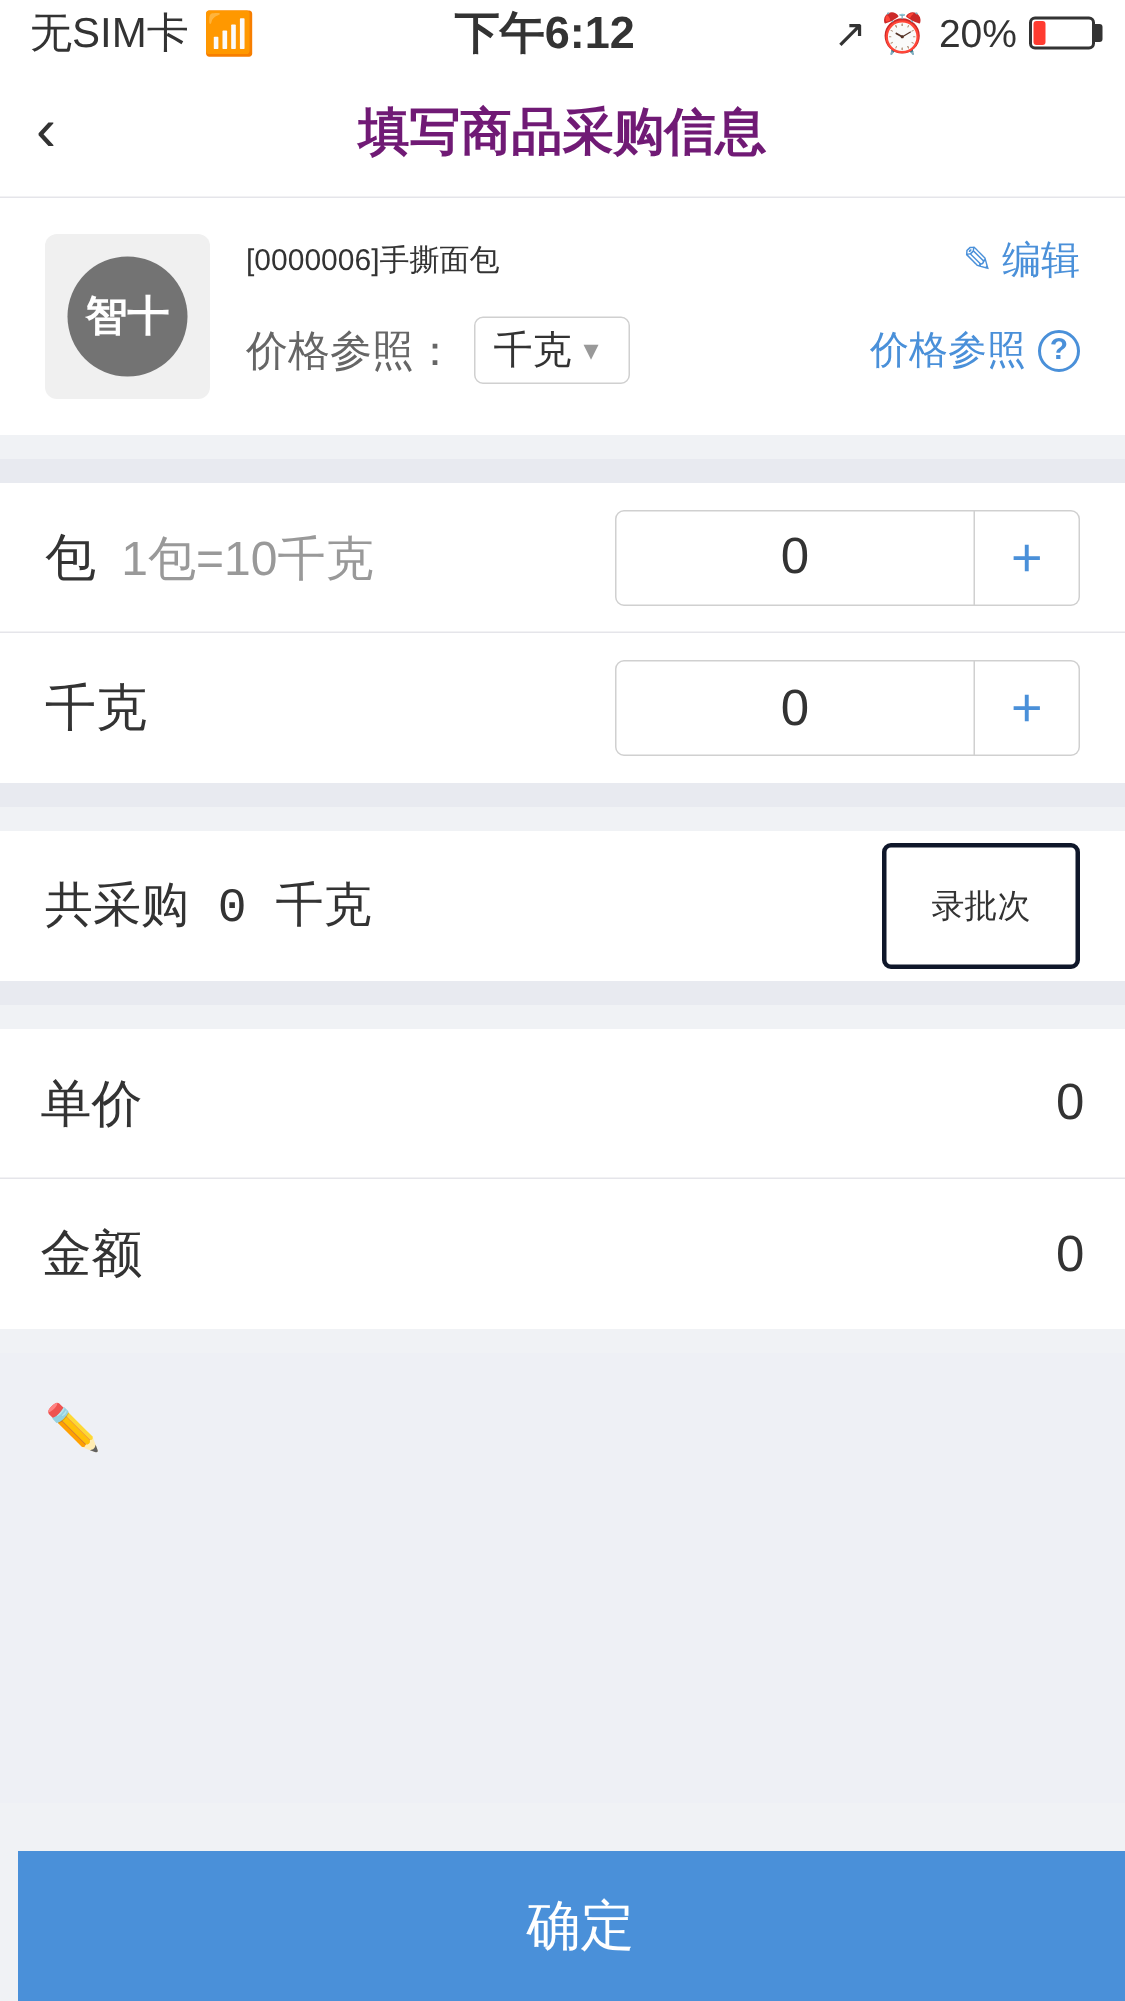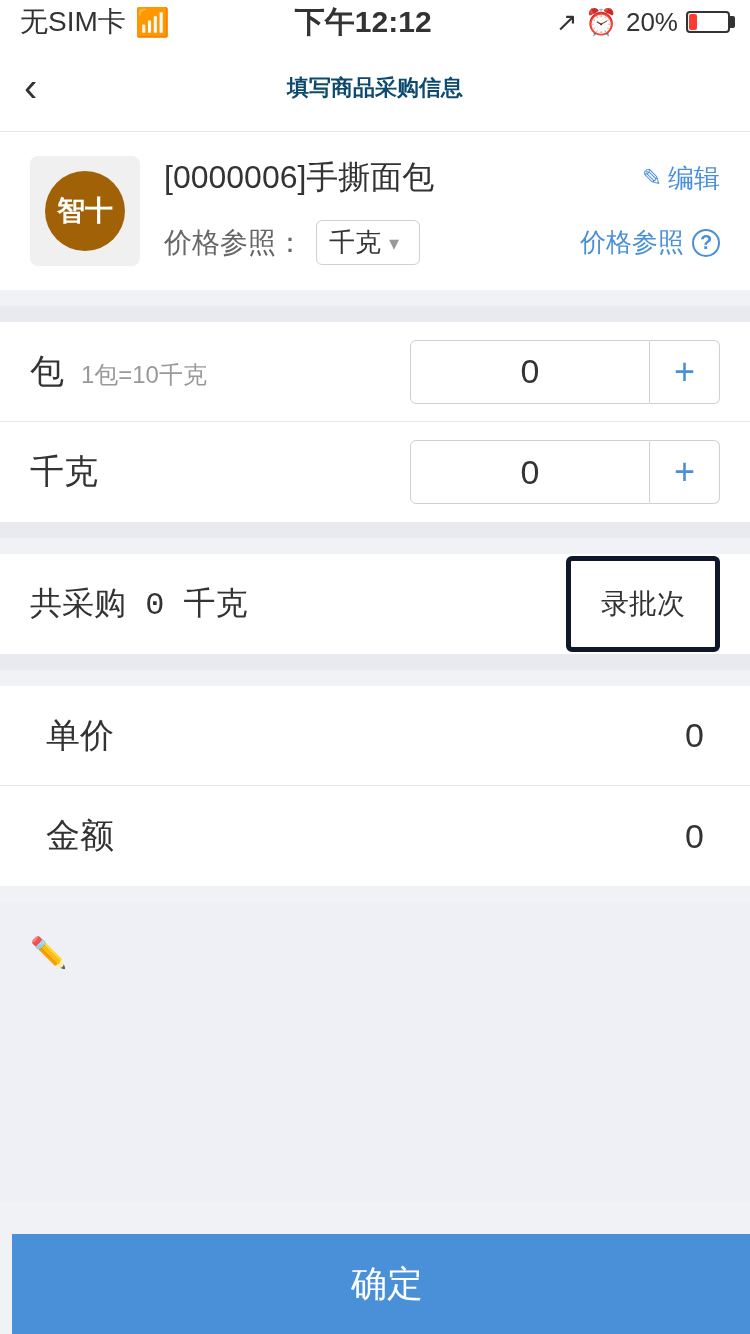--- a/index.html
+++ b/index.html
@@ -51,21 +51,21 @@
       justify-content: center;
       position: relative;
       border-bottom: 1px solid #e5e5ea;
     }
     .nav-back {
       position: absolute; left: 24px;
       font-size: 40px; color: #333; cursor: pointer;
       display: flex; align-items: center;
     }
     .nav-title {
-      font-size: 22px; font-weight: 600; color: #0c4a6e;
+      font-size: 34px; font-weight: 600; color: #701a75;
     }
 
     
     .content { width: 100%; }
 
     
     .product-card {
       background: #fff;
       padding: 24px 30px;
       display: flex;
@@ -76,31 +76,31 @@
     .product-image {
       width: 110px; height: 110px;
       background: #f0f0f0;
       border-radius: 8px;
       display: flex; align-items: center; justify-content: center;
       flex-shrink: 0;
       overflow: hidden;
     }
     .product-logo {
       width: 80px; height: 80px;
-      background: #a16207;
+      background: #737373;
       border-radius: 50%;
       display: flex; align-items: center; justify-content: center;
       font-size: 28px; color: #fff; font-weight: bold;
     }
     .product-info { flex: 1; }
     .product-name-row {
       display: flex; justify-content: space-between; align-items: center;
       margin-bottom: 20px;
     }
-    .product-name { font-size: 32px; color: #333; font-weight: 500; }
+    .product-name { font-size: 20px; color: #333; font-weight: 500; }
     .edit-btn {
       color: #4a90d9; font-size: 26px; display: flex; align-items: center; gap: 6px;
       cursor: pointer;
     }
     .edit-icon { font-size: 24px; }
     .product-unit-row {
       display: flex; align-items: center; justify-content: space-between;
     }
     .unit-label { font-size: 28px; color: #666; margin-right: 12px; }
     .unit-select {
@@ -131,21 +131,21 @@
     .input-row {
       display: flex; align-items: center; justify-content: space-between;
       padding: 0 30px;
       height: 100px;
       border-bottom: 1px solid #e5e5ea;
     }
     .input-row:last-child { border-bottom: none; }
     .input-label {
       font-size: 34px; color: #333; font-weight: 500;
     }
-    .input-sub { font-size: 24px; color: #999; margin-left: 8px; }
+    .input-sub { font-size: 32px; color: #999; margin-left: 8px; }
     .input-right {
       display: flex; align-items: center; gap: 0;
     }
     .qty-input {
       width: 240px; height: 64px;
       border: 1px solid #d0d0d0; border-radius: 6px 0 0 6px;
       text-align: center; font-size: 34px; color: #333;
       outline: none;
       display: flex; align-items: center; justify-content: center;
     }
@@ -166,34 +166,34 @@
     }
     .total-row {
       display: flex; align-items: center; justify-content: space-between;
       padding: 0 30px;
       height: 100px;
     }
     .total-text {
       font-size: 32px; color: #333;
     }
     .record-btn {
-      border: 5px solid #0f172a; border-radius: 6px;
+      border: 3px solid #0f172a; border-radius: 6px;
       padding: 24px 30px;
-      font-size: 28px; color: #333; cursor: pointer;
+      font-size: 22px; color: #333; cursor: pointer;
       background: #fff;
     }
 
     
     .info-section {
       background: #fff;
       margin-top: 16px;
     }
     .info-row {
       display: flex; align-items: center; justify-content: space-between;
-      padding: 0 46px;
+      padding: 0 27px;
       height: 100px;
       border-bottom: 1px solid #e5e5ea;
     }
     .info-row:last-child { border-bottom: none; }
     .info-label {
       font-size: 34px; color: #333; font-weight: 500;
     }
     .info-value {
       font-size: 34px; color: #333;
     }
@@ -229,21 +229,21 @@
     }
   </style>
 </head>
 <body>
 
 <div class="status-bar">
   <div class="status-left">
     <span>无SIM卡</span>
     <span>📶</span>
   </div>
-  <div class="status-center">下午12:12</div>
+  <div class="status-center">下午6:12</div>
   <div class="status-right">
     <span>↗</span>
     <span>⏰</span>
     <span>20%</span>
     <span class="battery">
       <span class="battery-fill"></span>
     </span>
   </div>
 </div>
 

